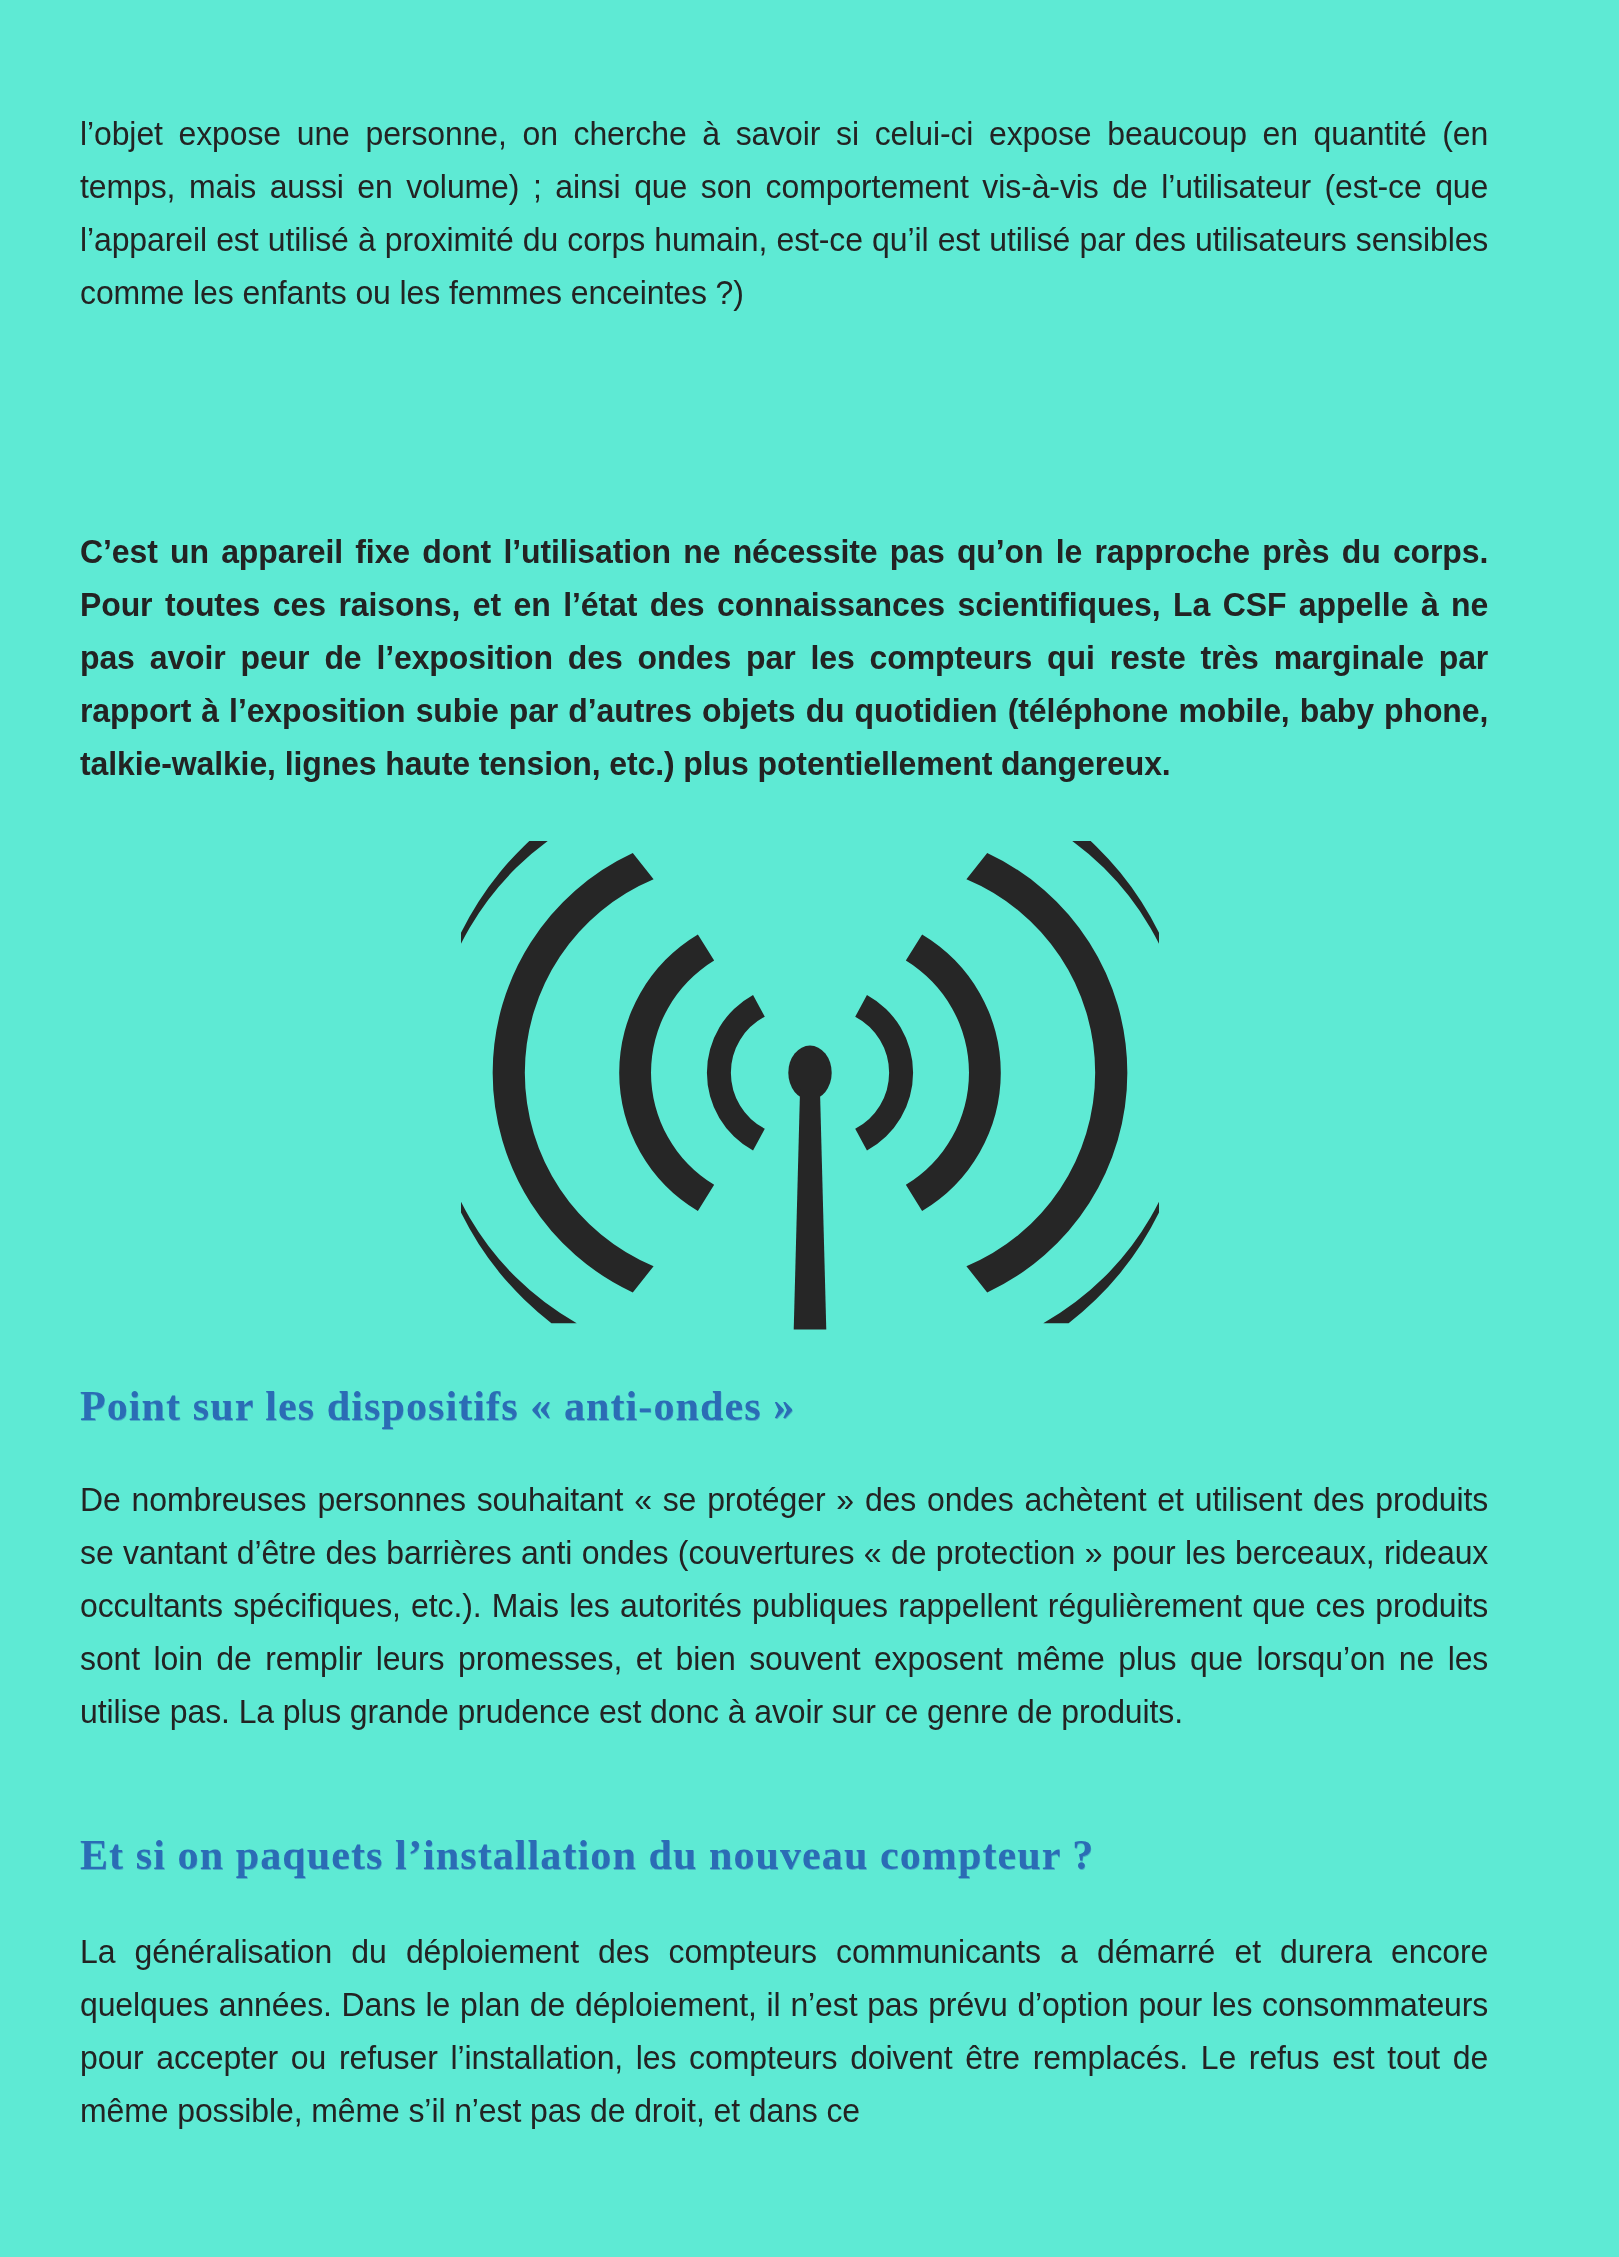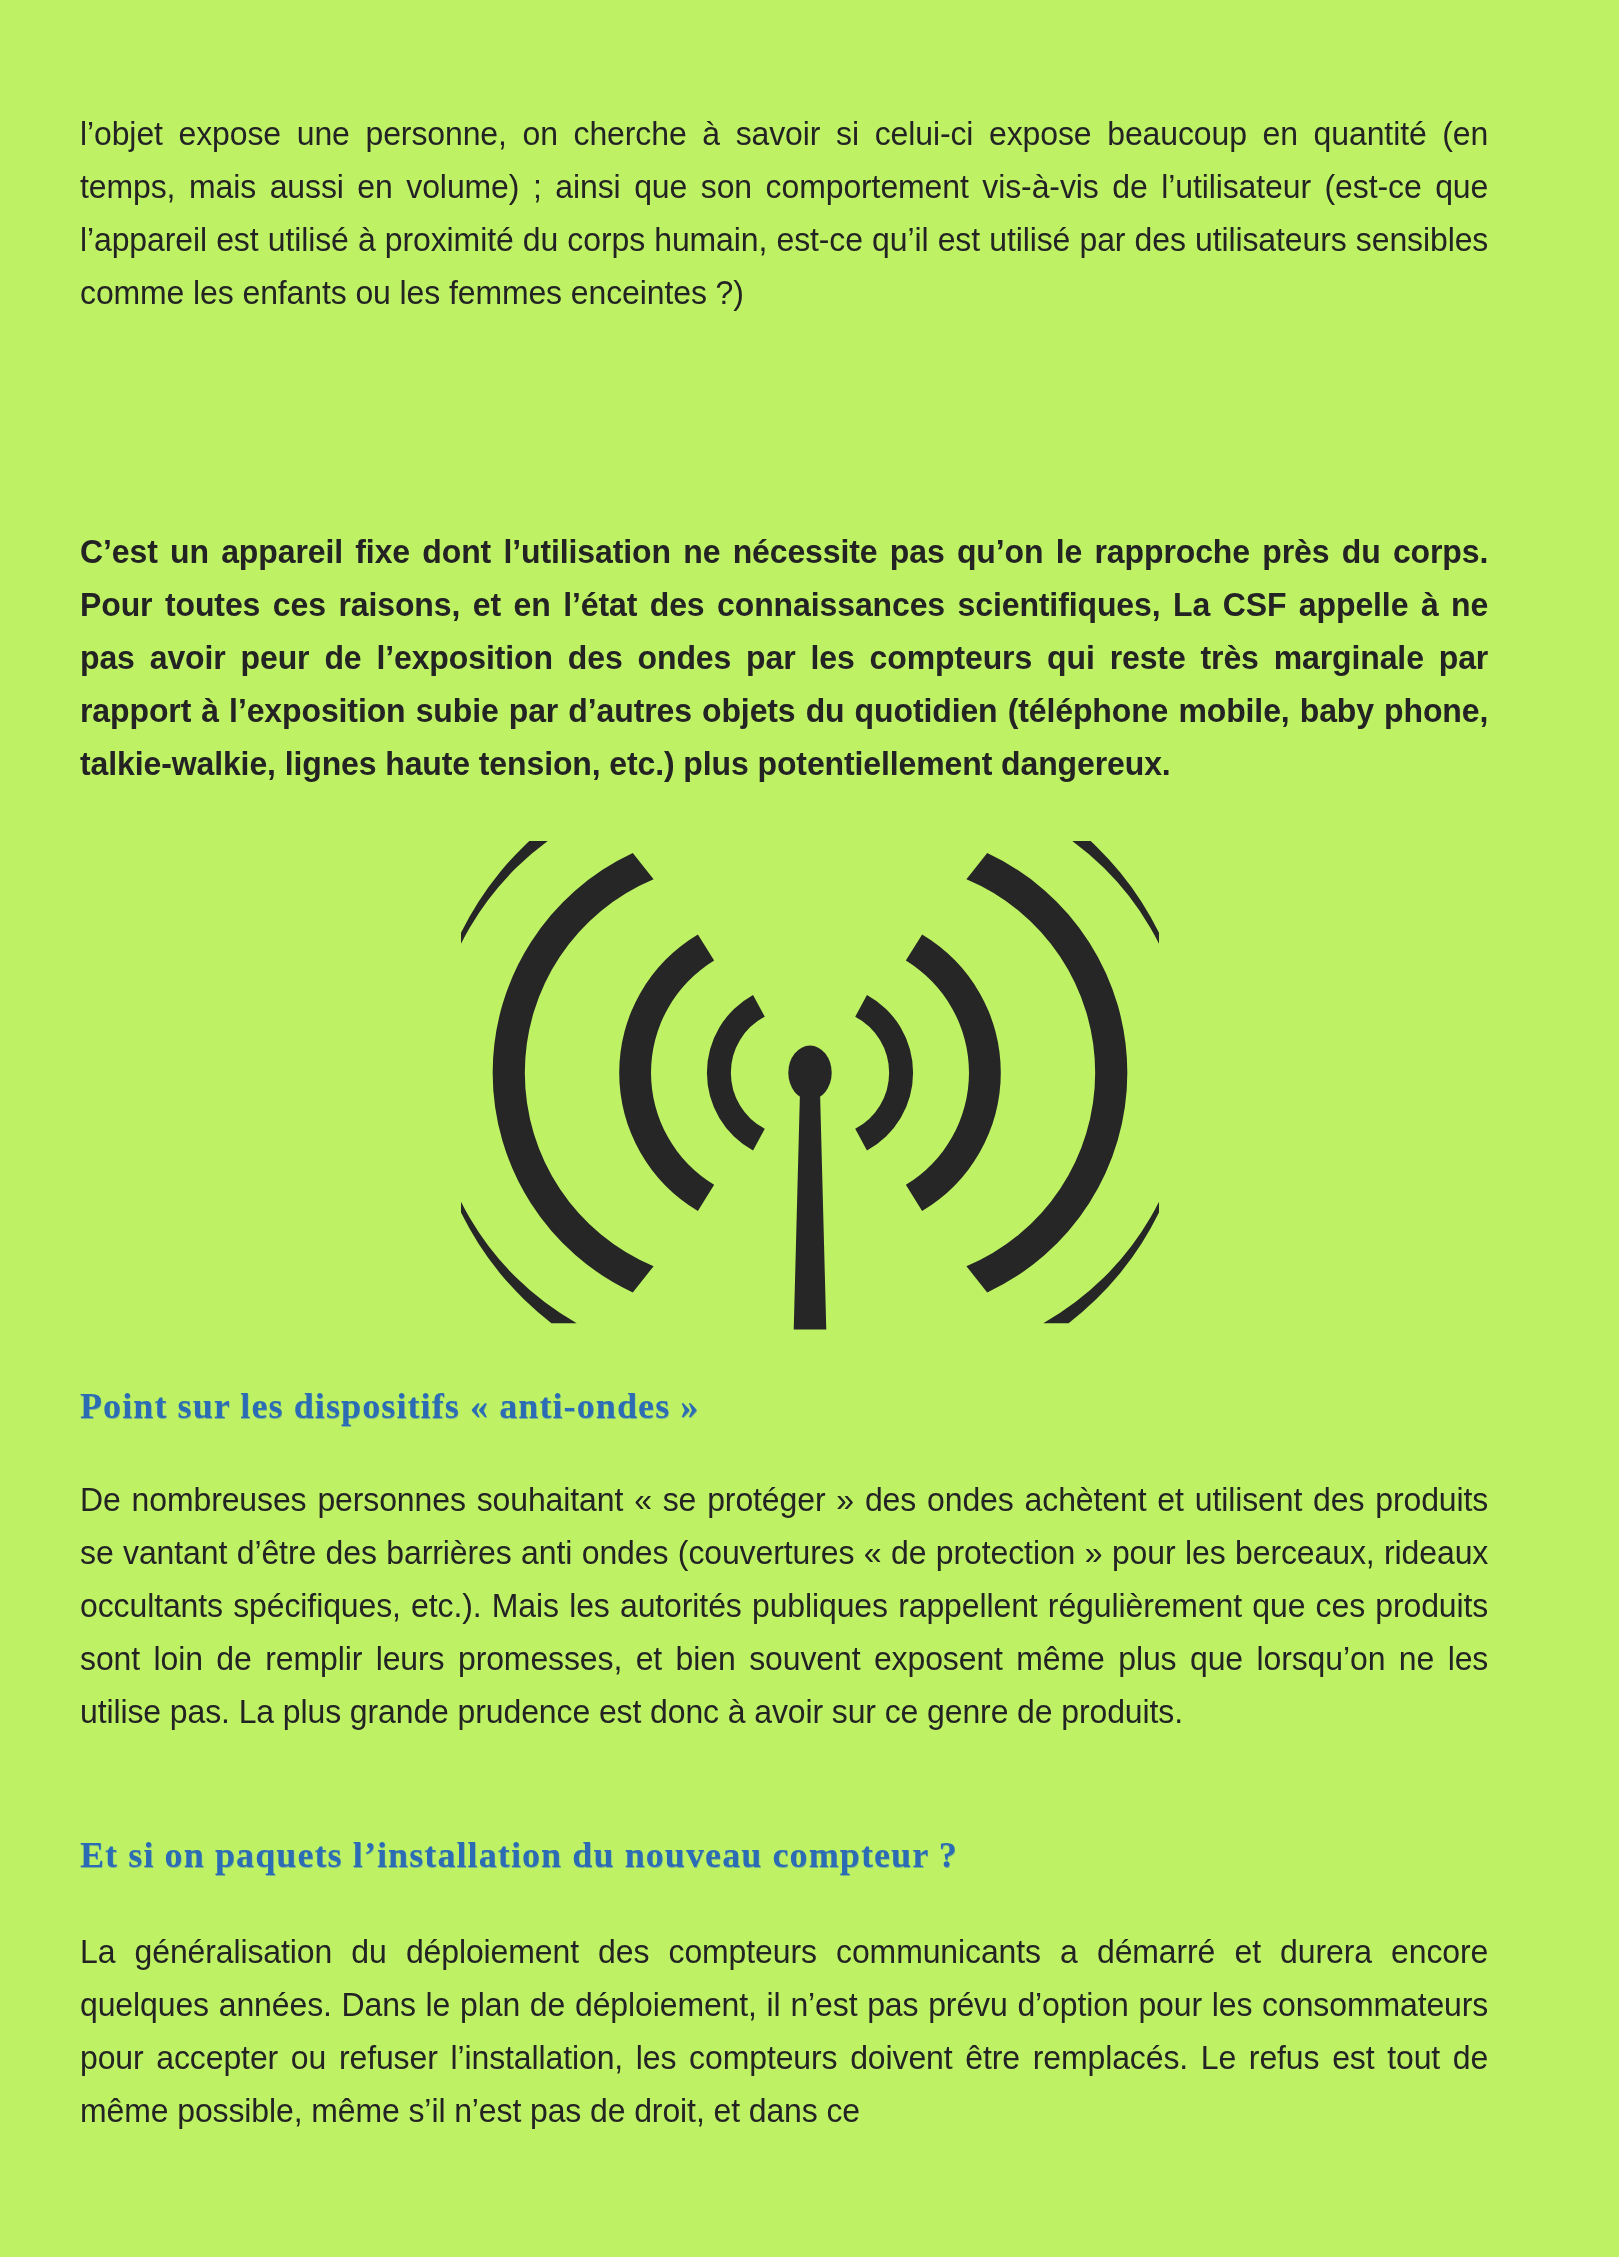--- a/index.html
+++ b/index.html
@@ -6,21 +6,21 @@
   html, body {
     margin: 0;
     padding: 0;
     background: #ffffff;
   }
 
   .page {
     position: relative;
     width: 1619px;
     height: 2258px;
-    background: #bef264;
+    background: #5eead4;
     overflow: hidden;
     font-family: "Liberation Sans", sans-serif;
   }
 
   p.body-par {
     margin: 0 0 36px 0;
     font-family: "Liberation Sans", sans-serif;
     font-size: 34px;
     line-height: 53px;
     color: #232323;
@@ -36,21 +36,21 @@
   p.body-par.last-line-left {
     margin-bottom: 0;
   }
 
   
   h2.blue-heading {
     margin: 0;
     font-family: "Liberation Serif", serif;
     font-weight: bold;
     color: #2b6cb5;
-    font-size: 36px;
+    font-size: 42px;
     line-height: 52px;
     letter-spacing: 1.1px;
     white-space: nowrap;
     text-shadow: 0.5px 0.5px 0px rgba(43,108,181,0.45);
   }
 
   
   .figure-wrap {
     position: absolute;
     left: 0;

